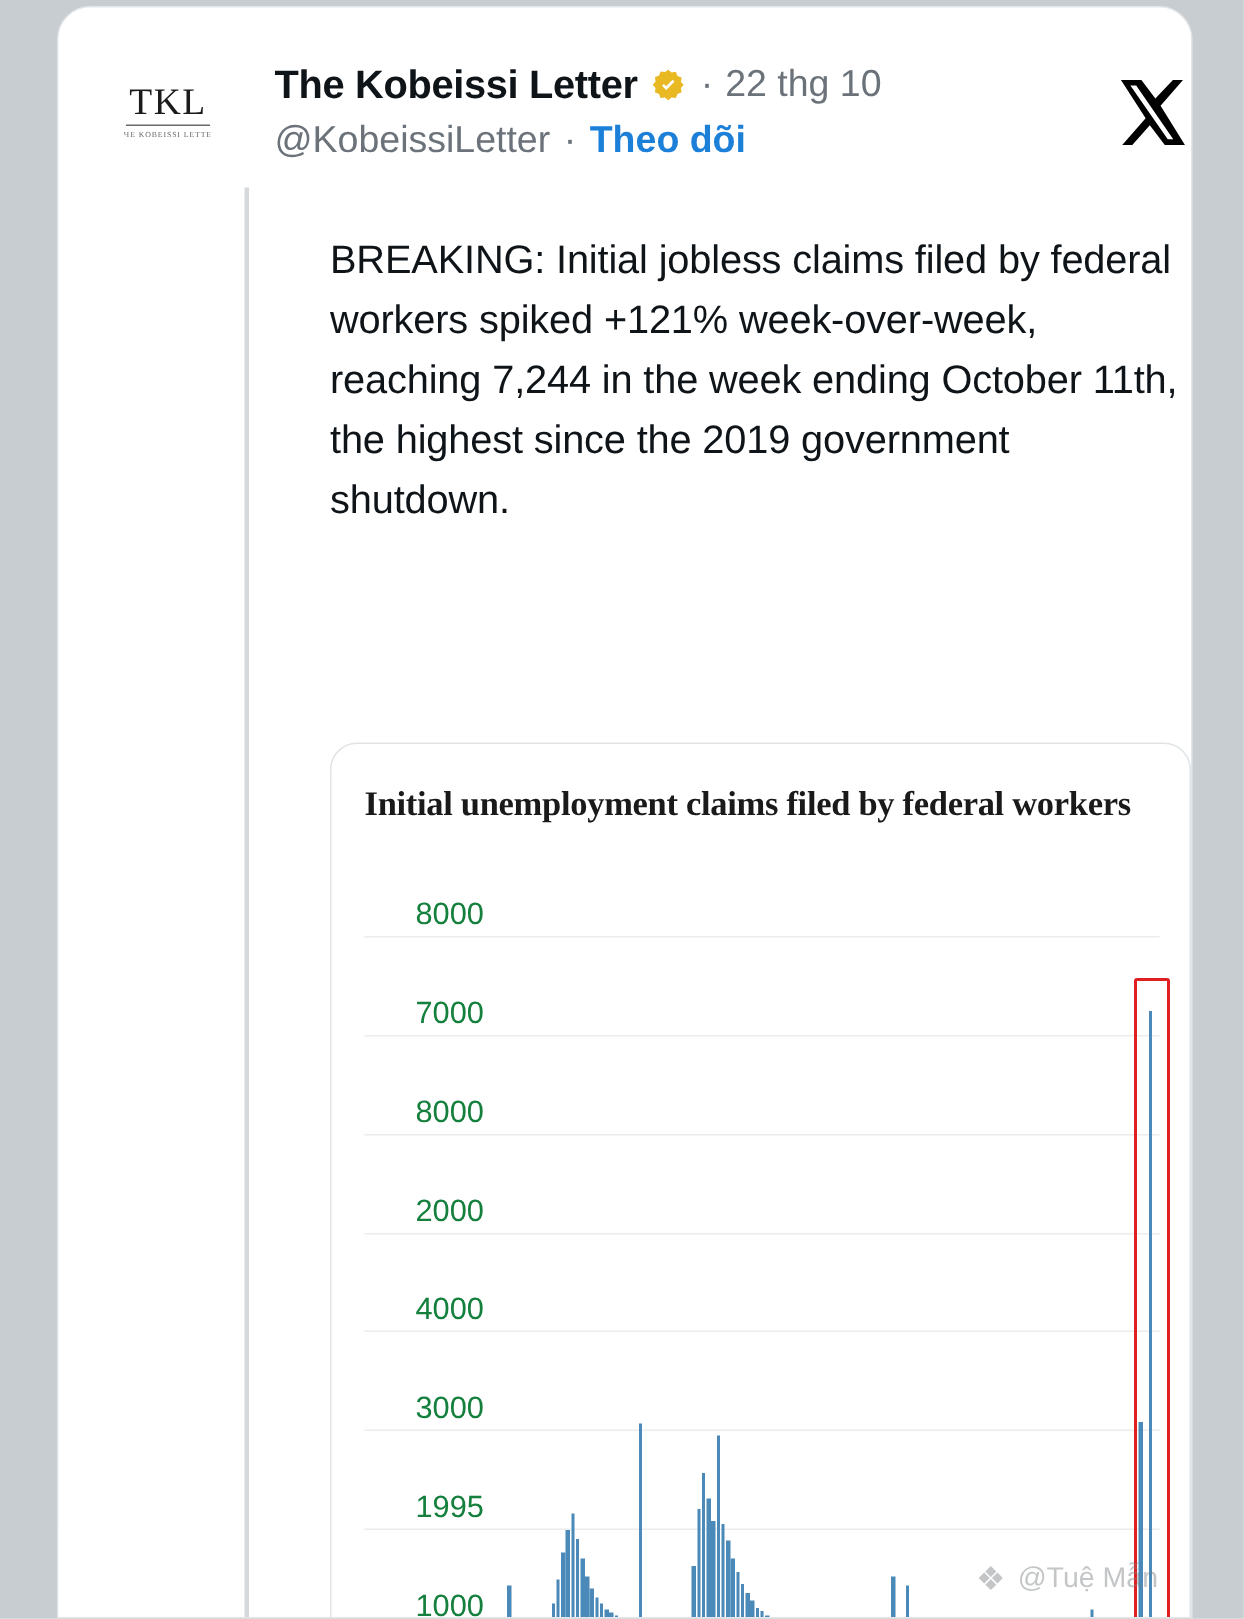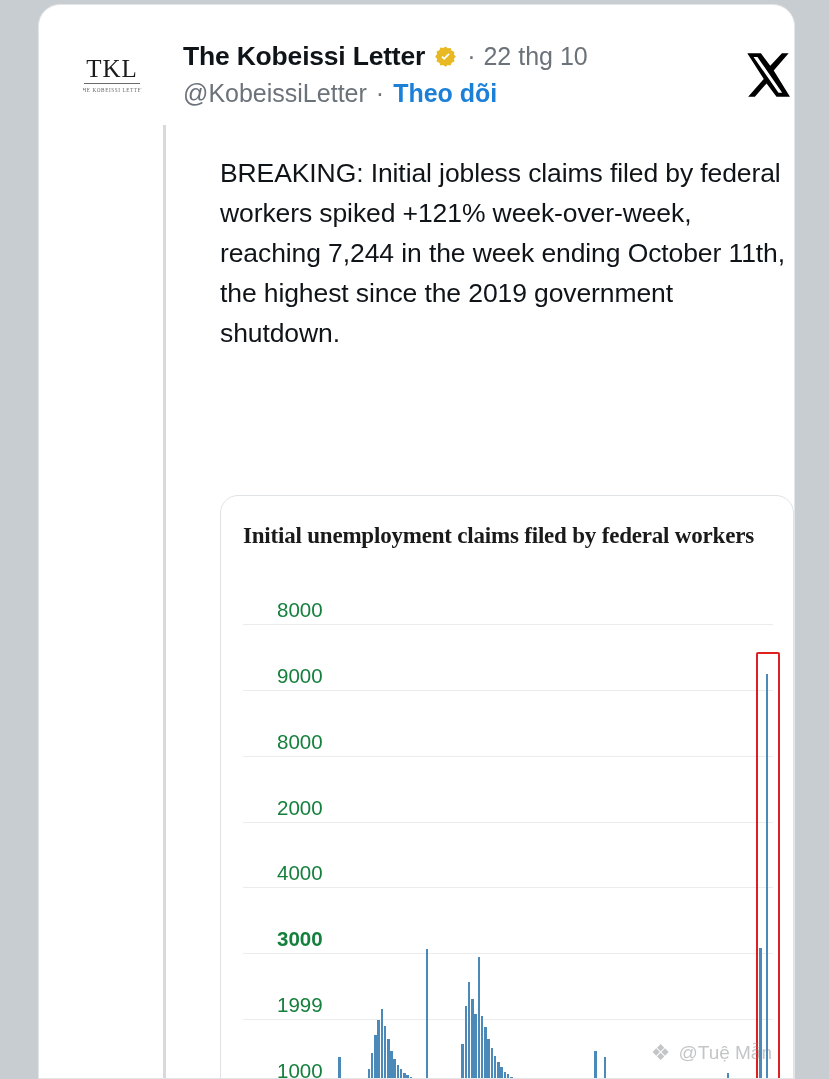--- a/index.html
+++ b/index.html
@@ -299,26 +299,26 @@
             <div class="gridline" style="top: 22px;"></div>
             <div class="gridline" style="top: 87.8571px;"></div>
             <div class="gridline" style="top: 153.714px;"></div>
             <div class="gridline" style="top: 219.571px;"></div>
             <div class="gridline" style="top: 285.429px;"></div>
             <div class="gridline" style="top: 351.286px;"></div>
             <div class="gridline" style="top: 417.143px;"></div>
           </div>
         <div id="ytick-layer">
             <div class="ytick" style="top: 8px;">8000</div>
-            <div class="ytick" style="top: 73.8571px;">9000</div>
+            <div class="ytick" style="top: 73.8571px;">7000</div>
             <div class="ytick" style="top: 139.714px;">8000</div>
             <div class="ytick" style="top: 205.571px;">2000</div>
             <div class="ytick" style="top: 271.429px;">4000</div>
-            <div class="ytick" style="top: 337.286px; font-weight: bold;">3000</div>
-            <div class="ytick" style="top: 403.143px;">1999</div>
+            <div class="ytick" style="top: 337.286px;">3000</div>
+            <div class="ytick" style="top: 403.143px;">1995</div>
             <div class="ytick" style="top: 469px;">1000</div>
           </div>
         <div class="bars" id="bars-layer">
             <div class="bar" style="left: 19.4245px; width: 2.52518px; height: 27.66px; background: rgb(74, 137, 184);"></div>
             <div class="bar" style="left: 48.5612px; width: 2.52518px; height: 16.4643px; background: rgb(74, 137, 184);"></div>
             <div class="bar" style="left: 51.7986px; width: 2.52518px; height: 31.6114px; background: rgb(74, 137, 184);"></div>
             <div class="bar" style="left: 55.036px; width: 2.52518px; height: 50.0514px; background: rgb(74, 137, 184);"></div>
             <div class="bar" style="left: 58.2734px; width: 2.52518px; height: 64.54px; background: rgb(74, 137, 184);"></div>
             <div class="bar" style="left: 61.5108px; width: 2.52518px; height: 75.7357px; background: rgb(74, 137, 184);"></div>
             <div class="bar" style="left: 64.7482px; width: 2.52518px; height: 58.6129px; background: rgb(74, 137, 184);"></div>

